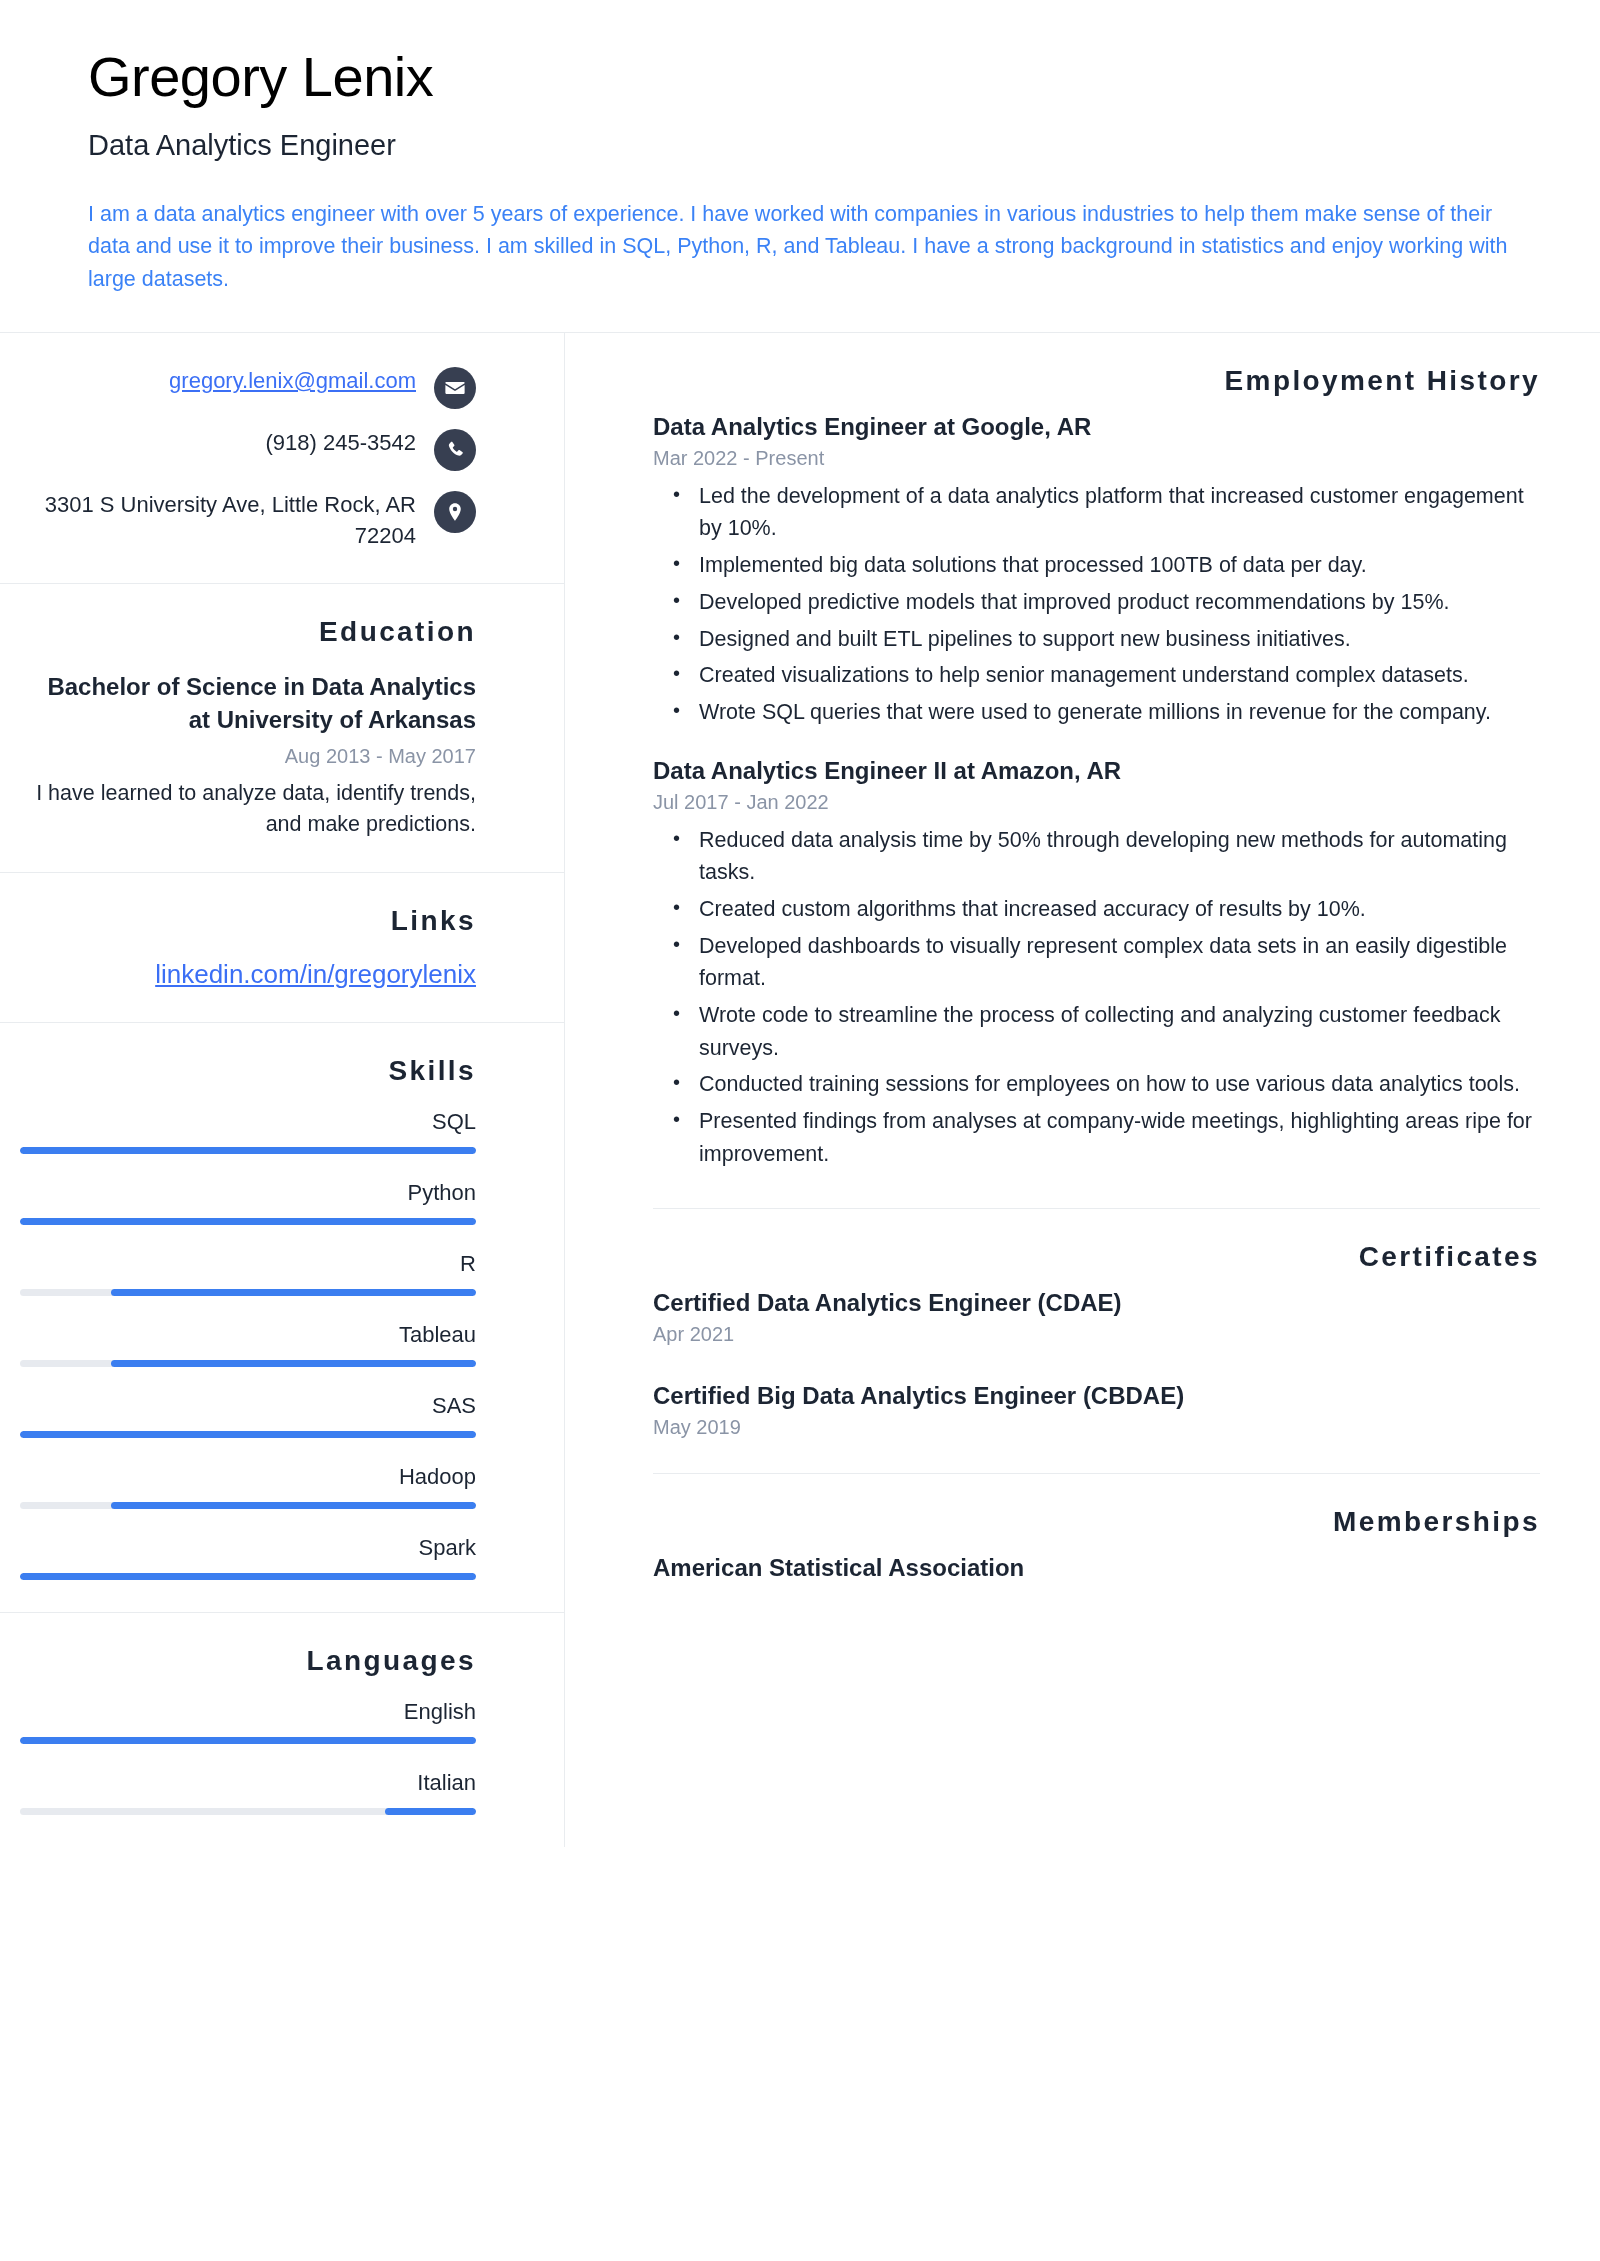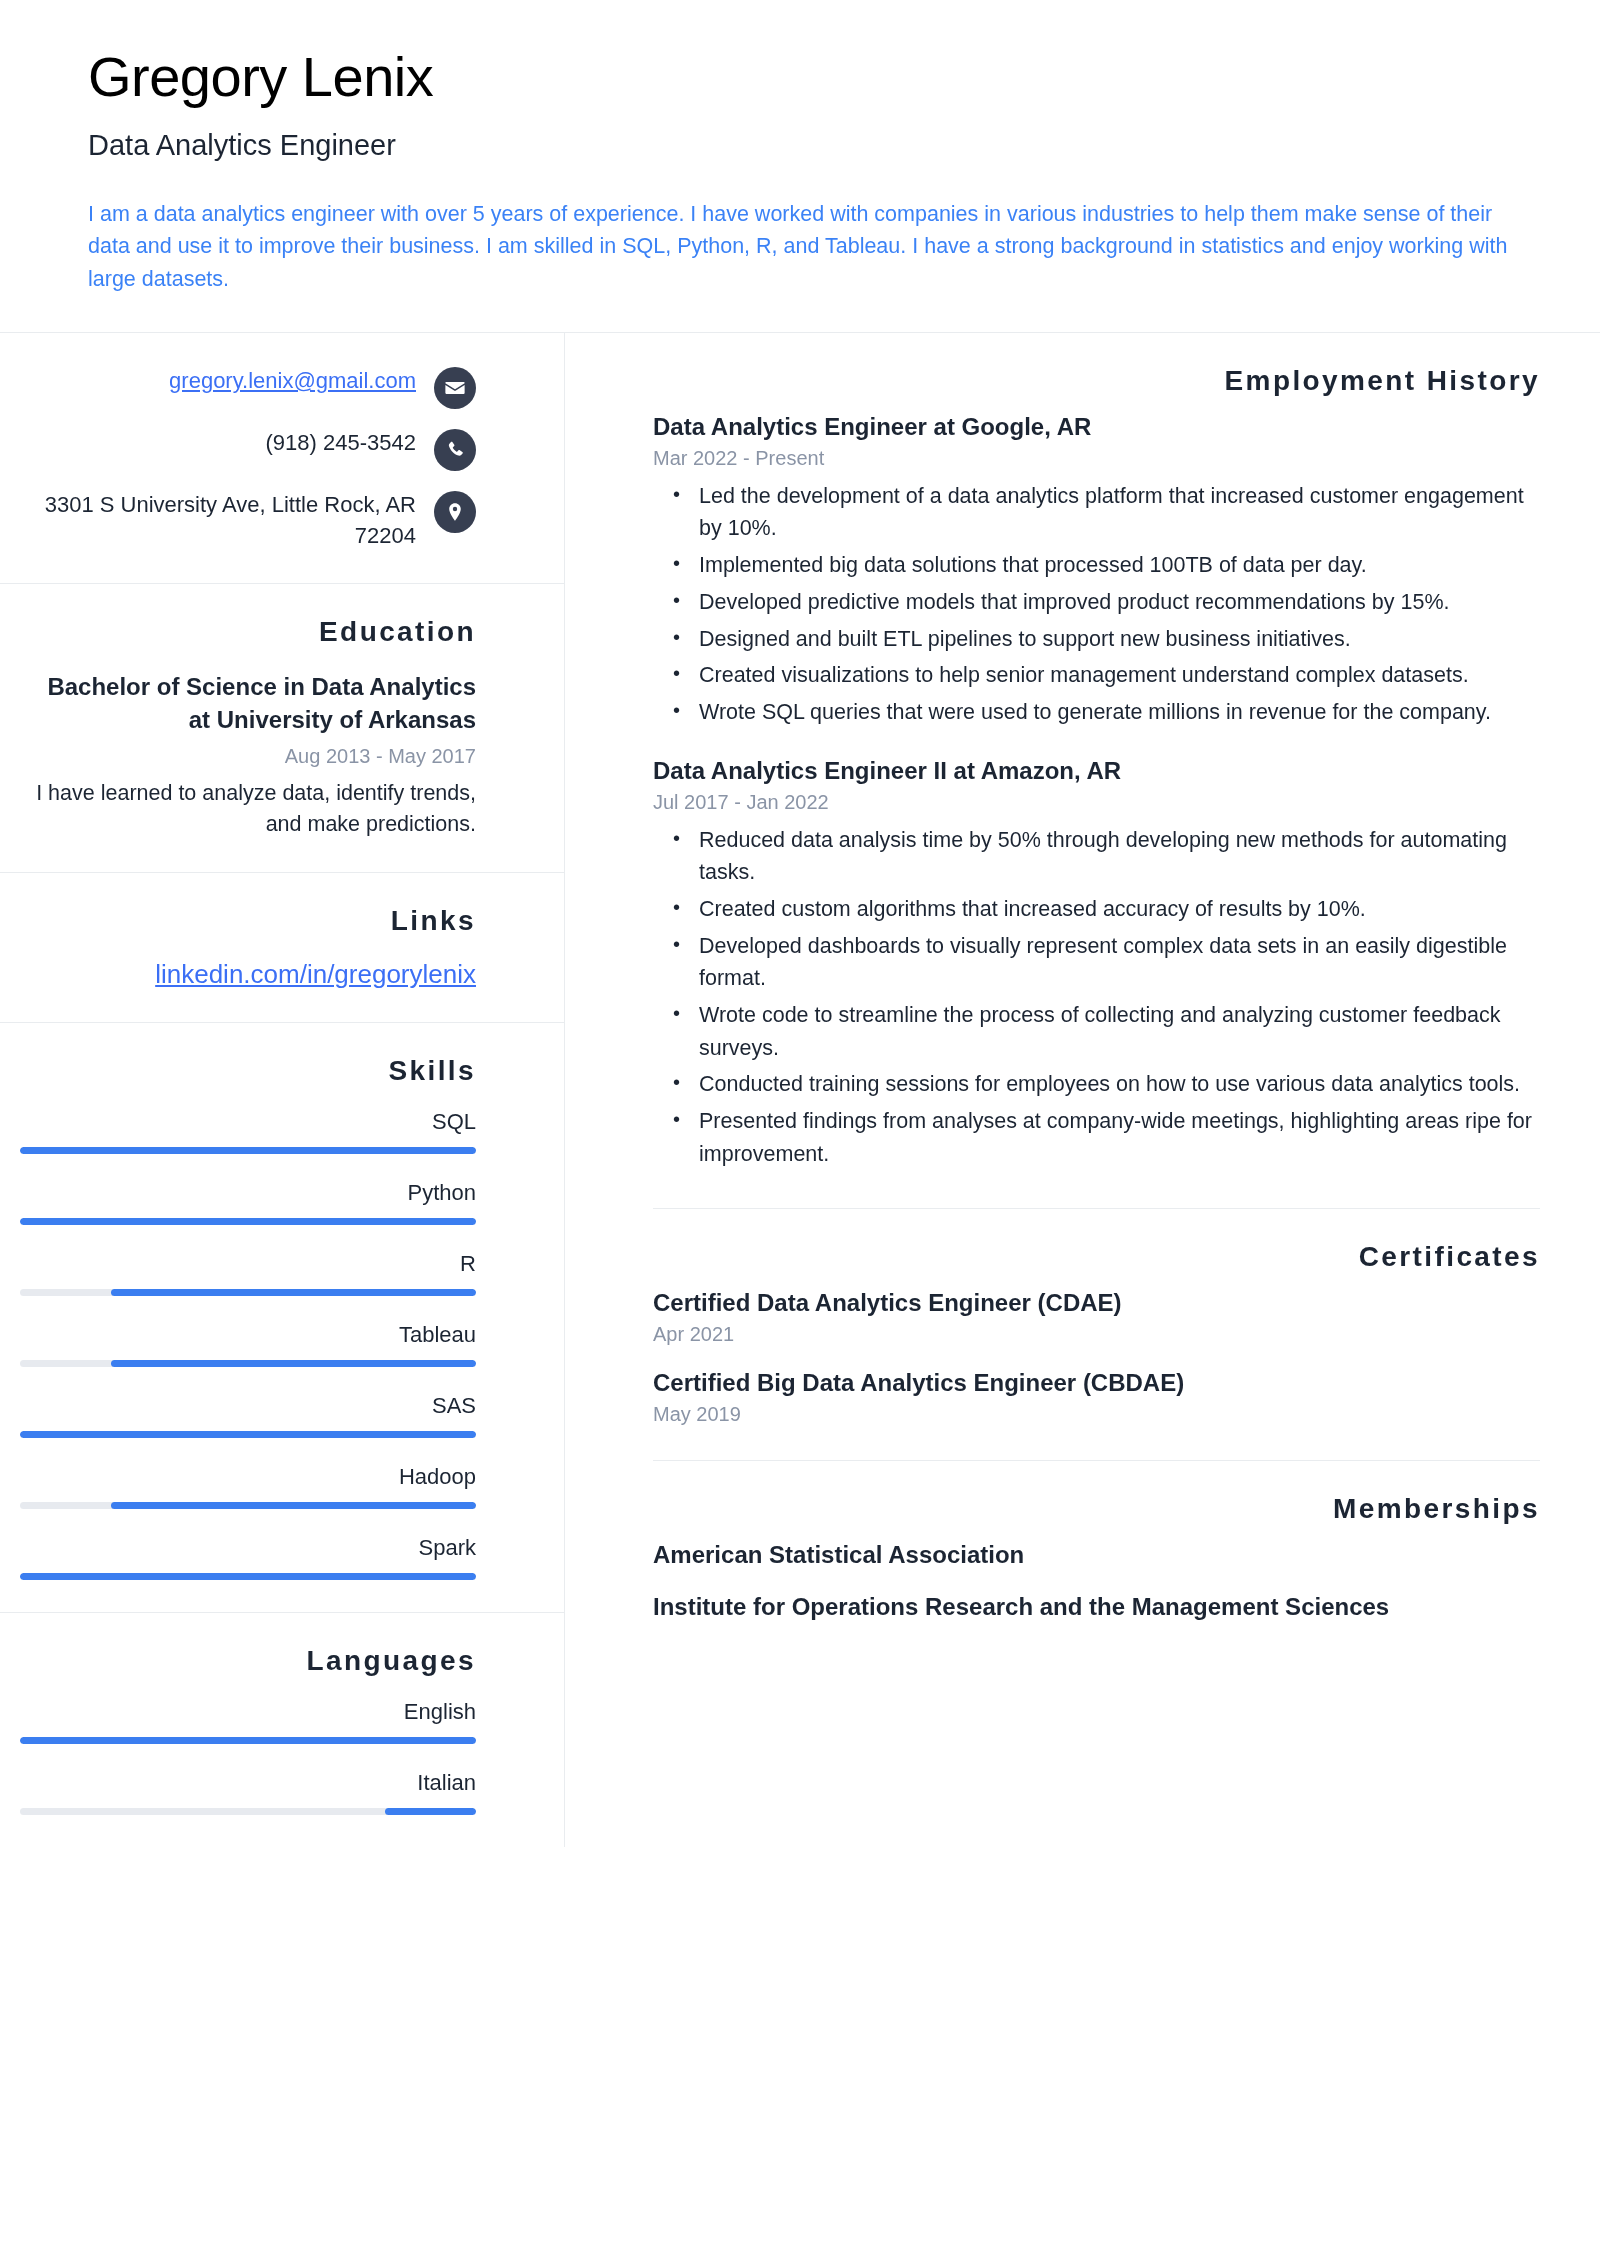--- a/index.html
+++ b/index.html
@@ -199,21 +199,21 @@
   }
   .bullets li:before {
     content: "\2022";
     position: absolute;
     left: -26px;
     top: -1px;
     font-size: 20px;
     color: #1c2533;
   }
 
-  .cert { margin-bottom: 23px; }
+  .cert { margin-bottom: 36px; }
   .cert:last-child { margin-bottom: 0; }
   .cert-name {
     font-size: 24px;
     font-weight: 700;
     margin: 0 0 6px 0;
   }
   .cert-date {
     font-size: 20px;
     color: #8a94a6;
     margin: 0;
@@ -398,18 +398,17 @@
             <div class="cert-name">Certified Big Data Analytics Engineer (CBDAE)</div>
             <div class="cert-date">May 2019</div>
           </div>
         </div>
     </div>
 
     <div class="rsection last">
       <div class="section-heading">Memberships</div>
       <div id="memberships-list">
           <div class="membership">American Statistical Association</div>
-          <div class="membership">Institute for Operations Research and the Management Sciences</div>
         </div>
     </div>
 
   </div>
 </div>
 
 </body></html>

